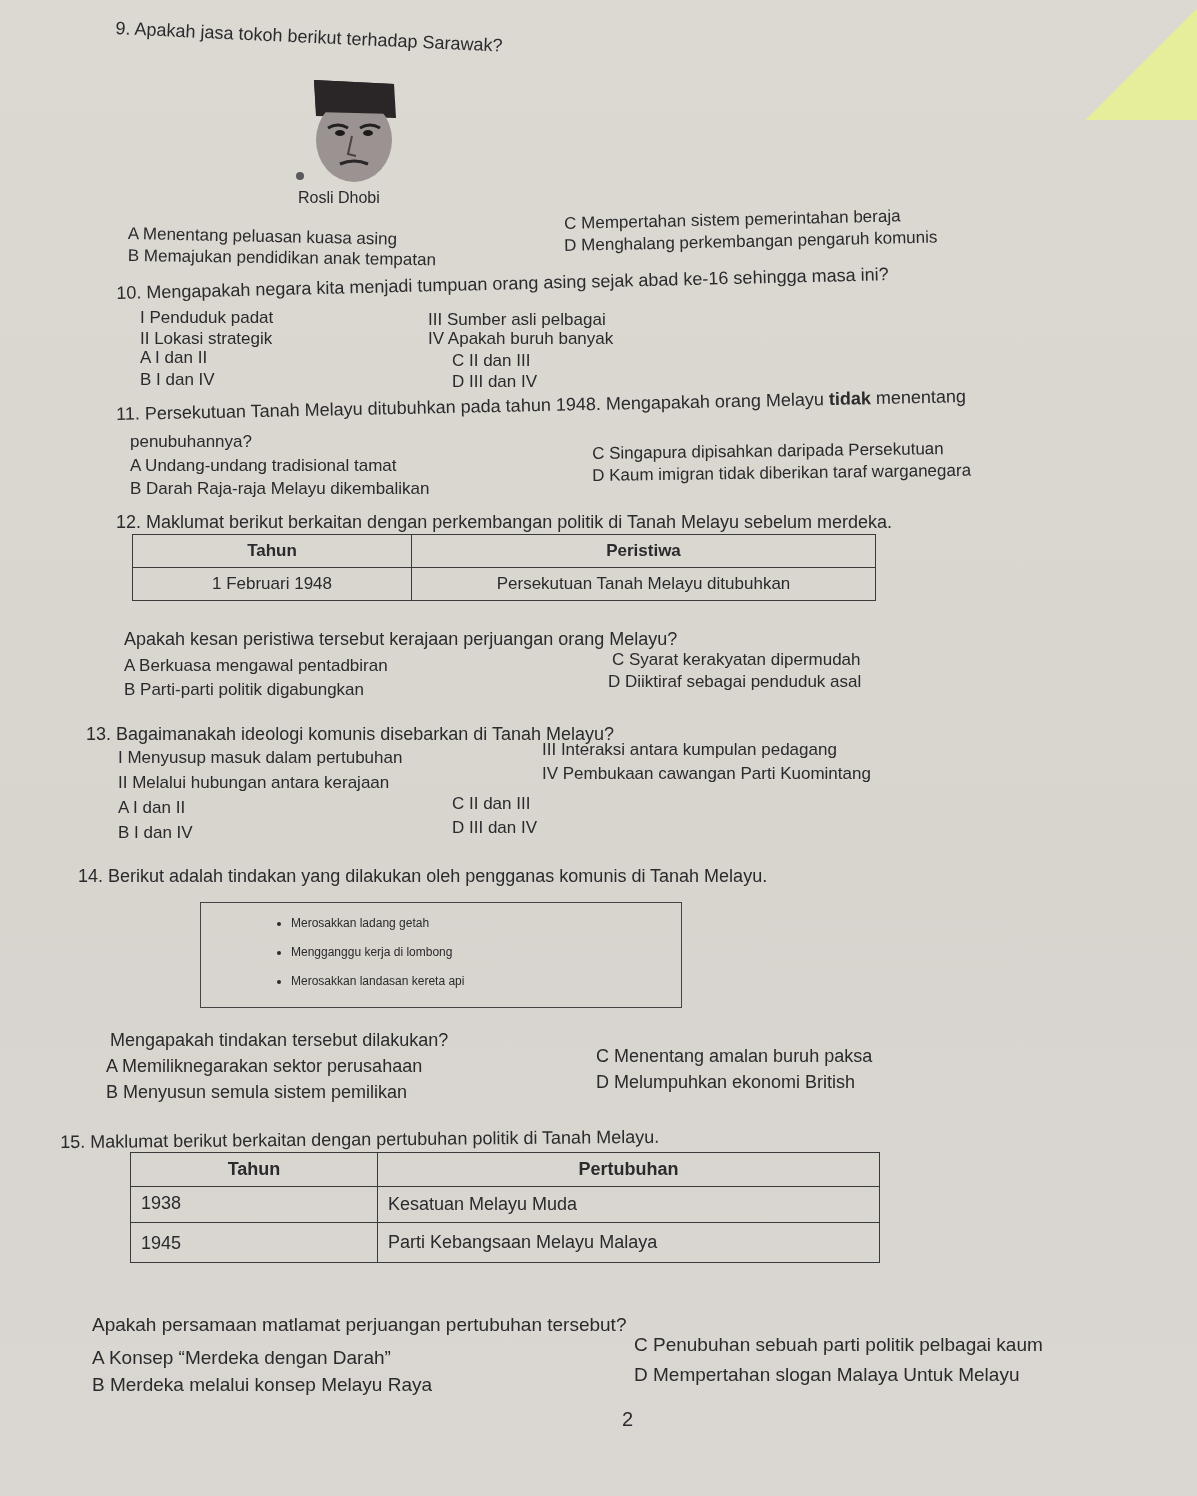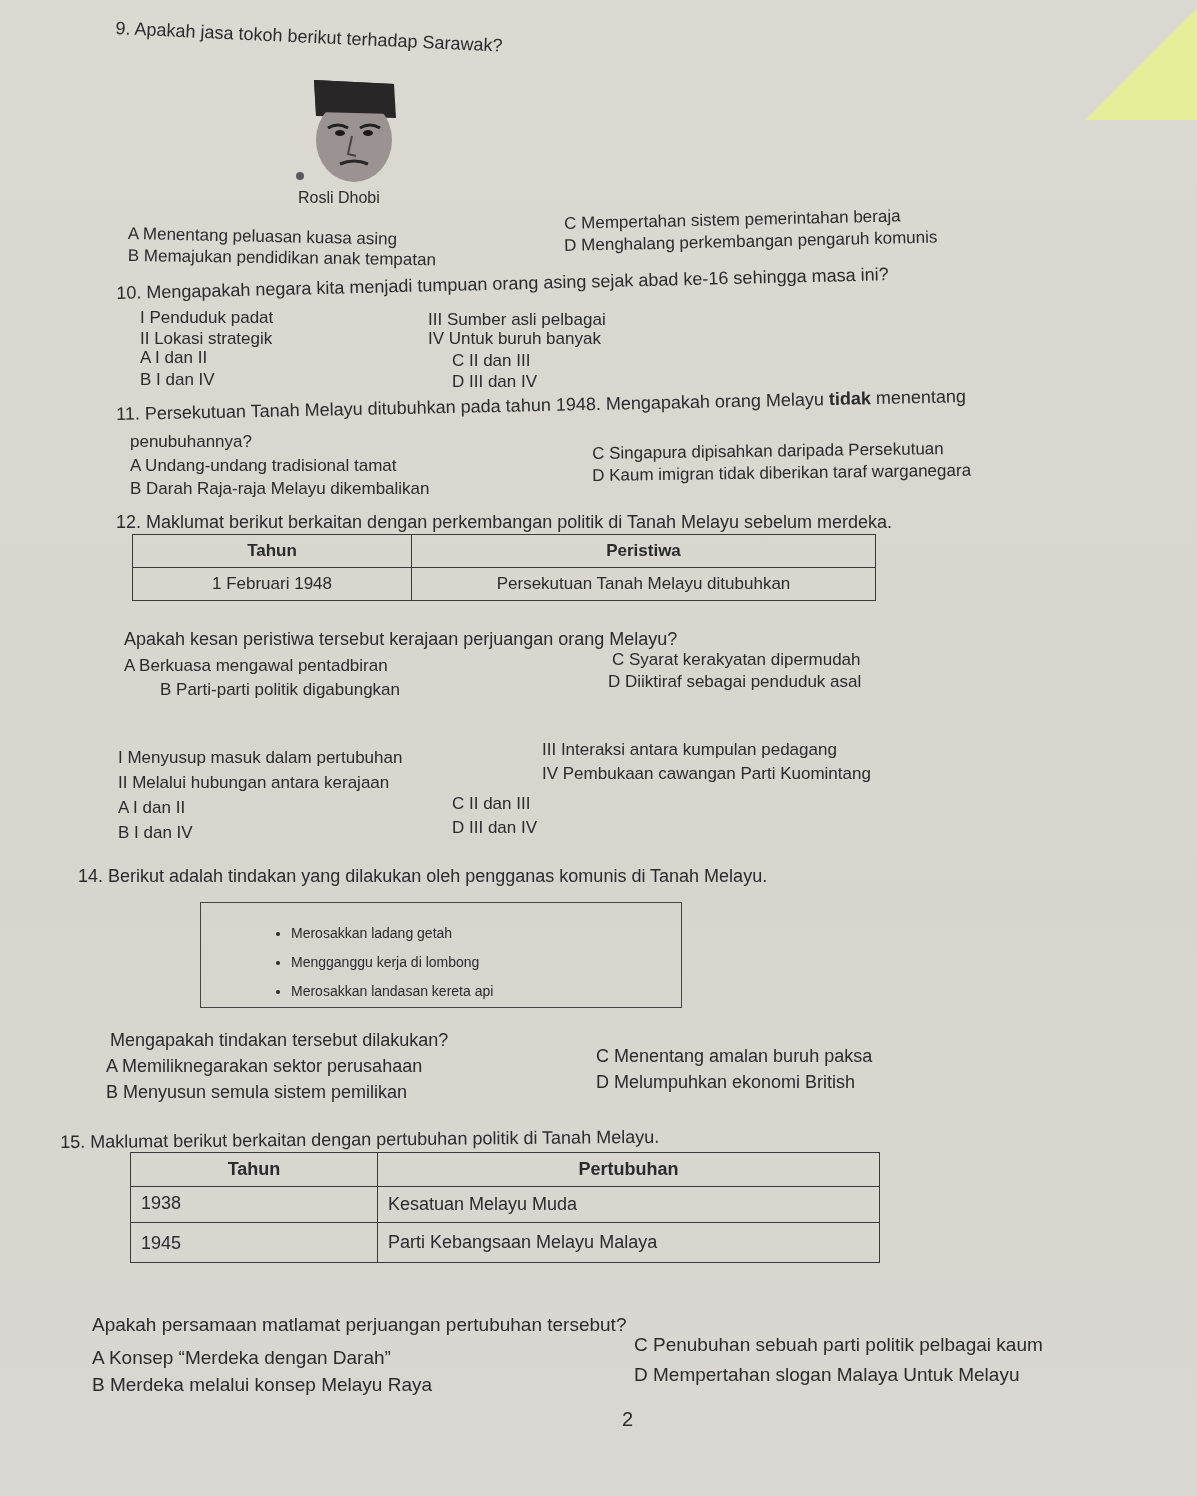--- a/index.html
+++ b/index.html
@@ -8,21 +8,21 @@
   .corner{position:absolute;right:0;top:0;width:130px;height:120px;background:linear-gradient(135deg,transparent 55%,#e6ee9a 56%);}
   .abs{position:absolute;white-space:nowrap;}
   .q{font-size:18px;}
   .o{font-size:17px;}
   .portrait{position:absolute;left:306px;top:78px;width:100px;height:105px;}
   .caption{font-size:16px;}
   table.t{border-collapse:collapse;position:absolute;font-size:17px;}
   table.t td,table.t th{border:1.5px solid #3a3a3a;padding:6px 10px;}
   table.t th{font-weight:bold;text-align:center;}
   .box{position:absolute;left:200px;top:902px;width:480px;height:104px;border:1.5px solid #444;}
-  .box ul{margin:16px 0 0 0;padding-left:90px;list-style:disc;font-size:14px;}
+  .box ul{margin:6px 0 0 0;padding-left:90px;list-style:disc;font-size:12px;}
   .box li{line-height:29px;}
   .pg{font-size:20px;}
 </style>
 </head>
 <body>
 
 <div class="sheet">
   <div class="corner"></div>
 
   <div class="abs q" style="left:116px;top:18px;transform:rotate(2.6deg);transform-origin:left top;">9. Apakah jasa tokoh berikut terhadap Sarawak?</div>
@@ -44,21 +44,21 @@
   <div class="abs caption" style="left:298px;top:189px;">Rosli Dhobi</div>
   <div class="abs o" style="left:128px;top:224px;transform:rotate(1.2deg);transform-origin:left top;">A  Menentang peluasan kuasa asing</div>
   <div class="abs o" style="left:128px;top:246px;transform:rotate(0.8deg);transform-origin:left top;">B  Memajukan pendidikan anak tempatan</div>
   <div class="abs o" style="left:564px;top:214px;transform:rotate(-1.3deg);transform-origin:left top;">C  Mempertahan sistem pemerintahan beraja</div>
   <div class="abs o" style="left:564px;top:236px;transform:rotate(-1.3deg);transform-origin:left top;">D  Menghalang perkembangan pengaruh komunis</div>
 
   <div class="abs q" style="left:116px;top:283px;transform:rotate(-1.4deg);transform-origin:left top;">10. Mengapakah negara kita menjadi tumpuan orang asing sejak abad ke-16 sehingga masa ini?</div>
   <div class="abs o" style="left:140px;top:308px;">I  Penduduk padat</div>
   <div class="abs o" style="left:140px;top:329px;">II Lokasi strategik</div>
   <div class="abs o" style="left:428px;top:310px;">III  Sumber asli pelbagai</div>
-  <div class="abs o" style="left:428px;top:329px;">IV  Untuk buruh banyak</div>
+  <div class="abs o" style="left:428px;top:329px;">IV  Apakah buruh banyak</div>
   <div class="abs o" style="left:140px;top:348px;">A  I dan II</div>
   <div class="abs o" style="left:140px;top:370px;">B  I dan IV</div>
   <div class="abs o" style="left:452px;top:351px;">C  II dan III</div>
   <div class="abs o" style="left:452px;top:372px;">D  III dan IV</div>
 
   <div class="abs q" style="left:116px;top:404px;transform:rotate(-1.2deg);transform-origin:left top;">
     <span>11. Persekutuan Tanah Melayu ditubuhkan pada tahun 1948. Mengapakah orang Melayu </span><b>tidak</b><span> menentang</span>
   </div>
   <div class="abs o" style="left:130px;top:432px;">penubuhannya?</div>
   <div class="abs o" style="left:130px;top:456px;">A  Undang-undang tradisional tamat</div>
@@ -74,24 +74,25 @@
       <th>Peristiwa</th>
     </tr>
     <tr>
       <td style="text-align:center;">1 Februari 1948</td>
       <td style="text-align:center;">Persekutuan Tanah Melayu ditubuhkan</td>
     </tr>
   </tbody>
     </table>
   <div class="abs q" style="left:124px;top:629px;">Apakah kesan peristiwa tersebut kerajaan perjuangan orang Melayu?</div>
   <div class="abs o" style="left:124px;top:656px;">A  Berkuasa mengawal pentadbiran</div>
-  <div class="abs o" style="left:124px;top:680px;margin-left:36px;">B  Parti-parti politik digabungkan</div>
+  <div class="abs o" style="left:124px;top:680px;">B  Parti-parti politik digabungkan</div>
   <div class="abs o" style="left:612px;top:650px;">C  Syarat kerakyatan dipermudah</div>
   <div class="abs o" style="left:608px;top:672px;">D  Diiktiraf sebagai penduduk asal</div>
 
+  <div class="abs q" style="left:86px;top:724px;">13. Bagaimanakah ideologi komunis disebarkan di Tanah Melayu?</div>
   <div class="abs o" style="left:118px;top:748px;">I  Menyusup masuk dalam pertubuhan</div>
   <div class="abs o" style="left:118px;top:773px;">II Melalui hubungan antara kerajaan</div>
   <div class="abs o" style="left:542px;top:740px;">III  Interaksi antara kumpulan pedagang</div>
   <div class="abs o" style="left:542px;top:764px;">IV  Pembukaan cawangan Parti Kuomintang</div>
   <div class="abs o" style="left:118px;top:798px;">A  I dan II</div>
   <div class="abs o" style="left:118px;top:823px;">B  I dan IV</div>
   <div class="abs o" style="left:452px;top:794px;">C  II dan III</div>
   <div class="abs o" style="left:452px;top:818px;">D  III dan IV</div>
 
   <div class="abs q" style="left:78px;top:866px;">14. Berikut adalah tindakan yang dilakukan oleh pengganas komunis di Tanah Melayu.</div>

